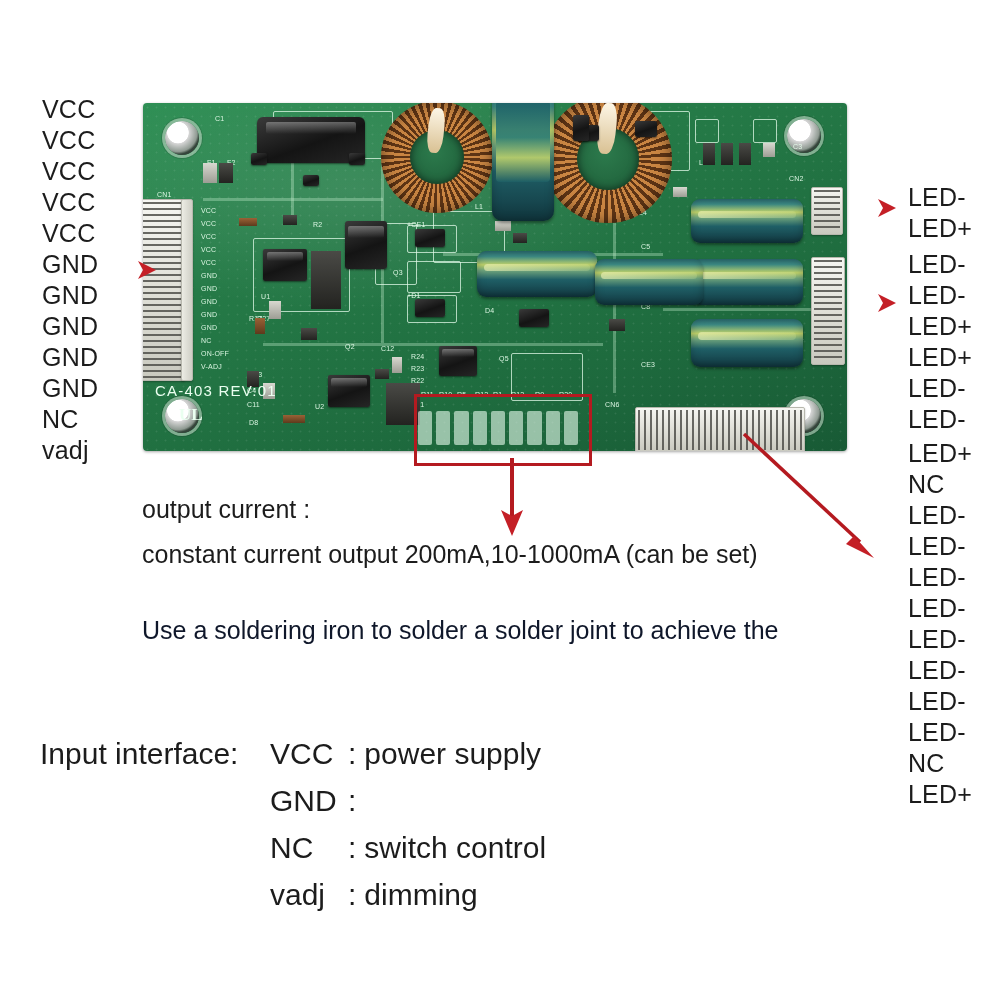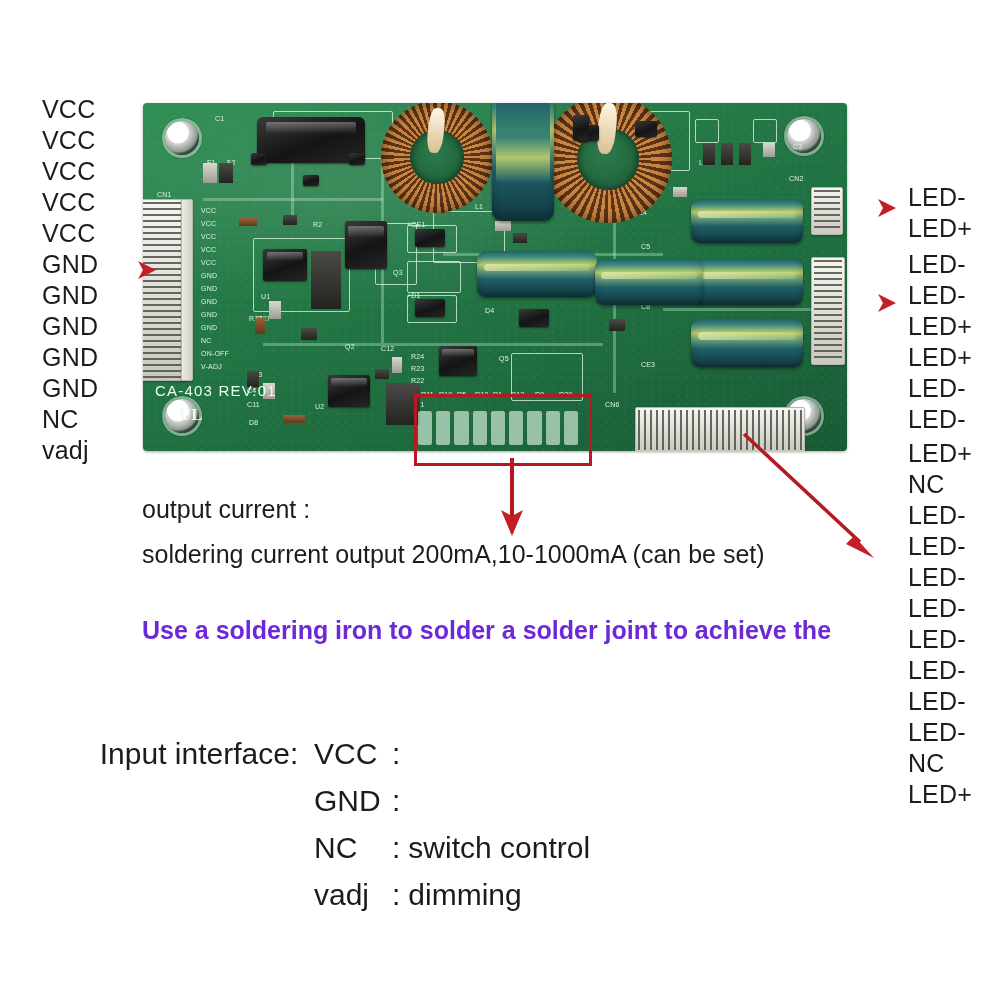--- a/index.html
+++ b/index.html
@@ -235,36 +235,34 @@
     left: 142px; top: 540px;
     font-size: 25px;
     color: #1c1c1c;
   }
   #solder-note {
     position: absolute;
     left: 142px; top: 614px;
     width: 720px;
     font-size: 25px;
     line-height: 33px;
-    color: #6d28d9;
-    font-weight: bold;
+    color: #0f172a;
   }
   #input-interface {
     position: absolute;
     left: 40px; top: 730px;
     font-size: 30px;
     line-height: 47px;
     color: #1c1c1c;
   }
   #input-interface .row { display: flex; }
   #input-interface .k {
     width: 230px;
     flex: 0 0 230px;
-    text-align: center;
-    margin-left: 44px;
+    text-align: left;
   }
   #input-interface .pin-k {
     width: 78px;
     flex: 0 0 78px;
   }
 </style>
 </head>
 <body>
 
 <div class="pin-col" id="left-pins">
@@ -533,31 +531,32 @@
   <path d="M18 0 L18 58" stroke="#b41a20" stroke-width="4" fill="none"></path>
   <path d="M7 52 L18 78 L29 52 L18 58 Z" fill="#c41f26"></path>
 </svg>
 
 <svg class="arrow-svg" style="left:742px; top:432px; width:140px; height:132px;" viewBox="0 0 140 132">
   <path d="M2 2 L118 110" stroke="#b41a20" stroke-width="3.5" fill="none"></path>
   <path d="M92 82 L132 126 L104 112 L112 104 Z" fill="#c41f26"></path>
 </svg>
 
 <div id="output-current-label">output current :</div>
-<div id="output-current-value">soldering current output 200mA,10-1000mA (can be set)</div>
+<div id="output-current-value">constant current output 200mA,10-1000mA (can be set)</div>
 
 <div id="solder-note">
   <div>Use a soldering iron to solder a solder joint to achieve the</div>
 </div>
 
 <div id="input-interface">
   <div class="row">
     <span class="k">Input interface:</span>
     <span class="pin-k">VCC</span>
     <span>:</span>
+    <span style="padding-left:8px;">power supply</span>
   </div>
   <div class="row">
     <span class="k"></span>
     <span class="pin-k">GND</span>
     <span>:</span>
   </div>
   <div class="row">
     <span class="k"></span>
     <span class="pin-k">NC</span>
     <span> :</span>

